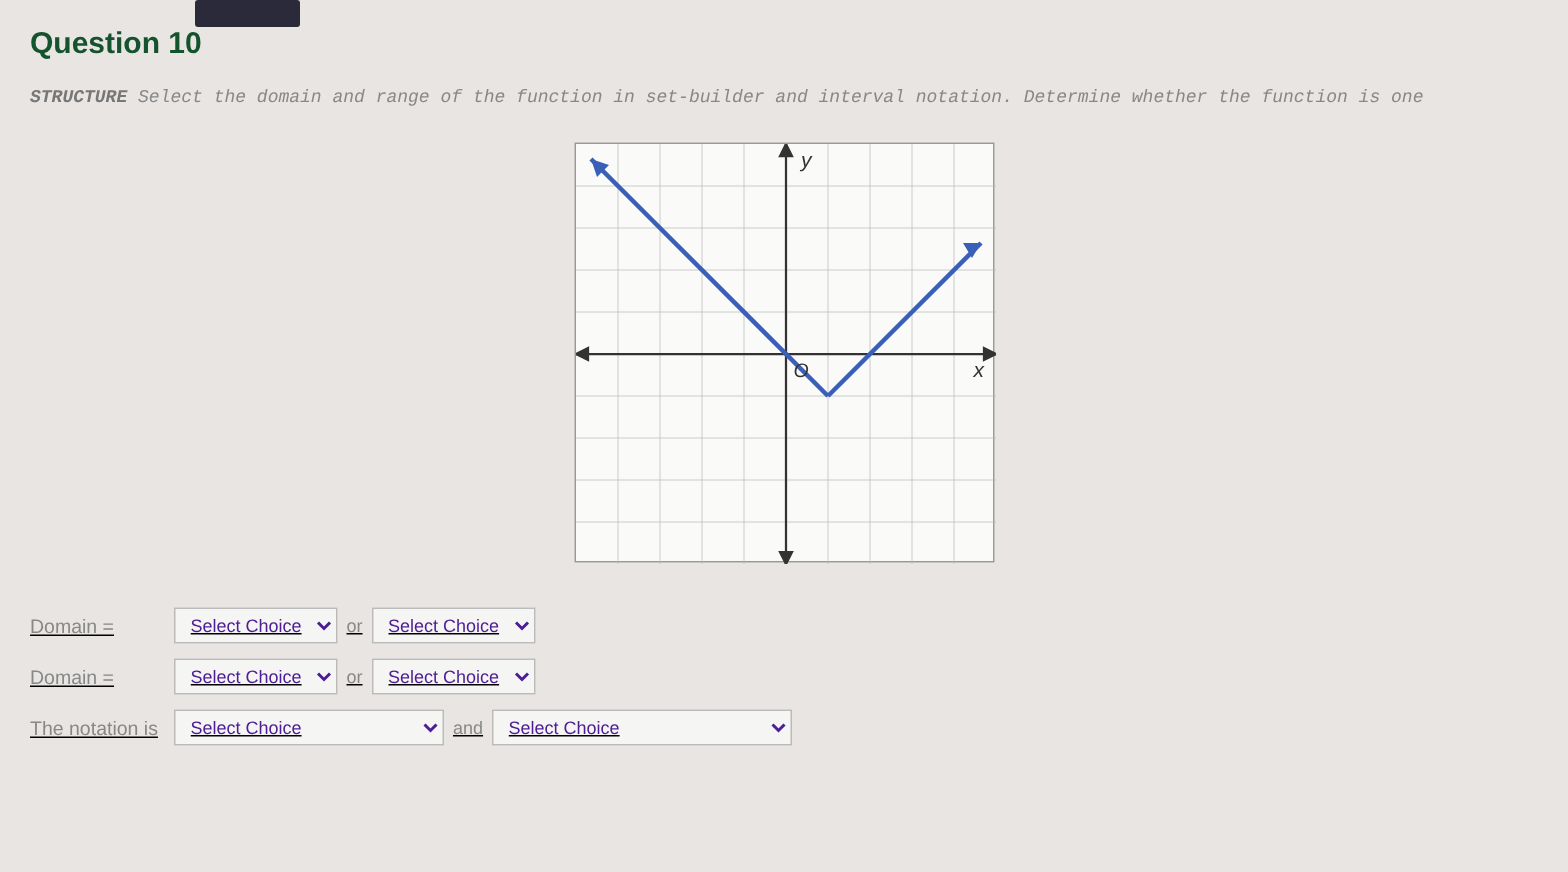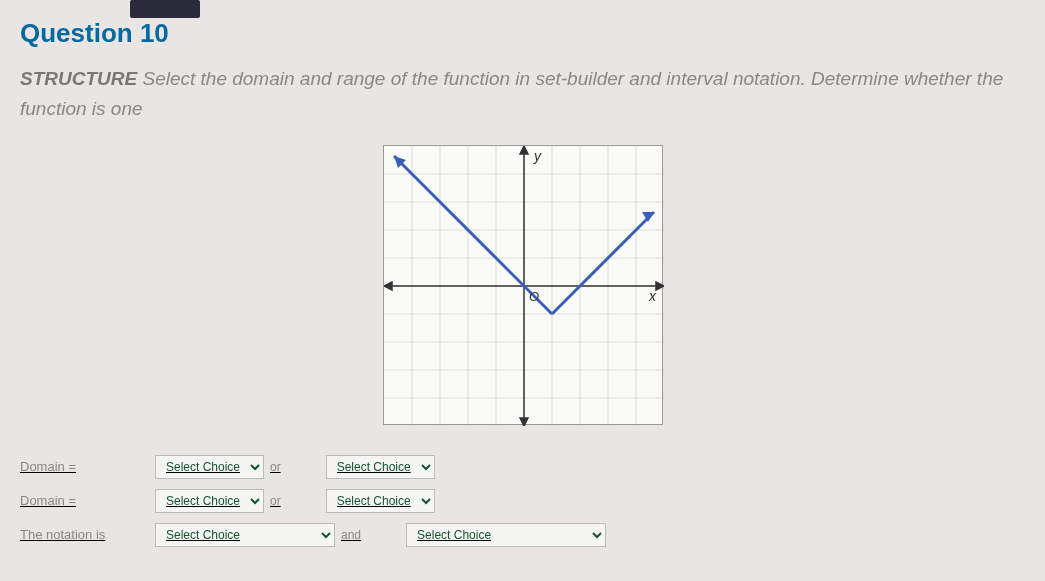--- a/index.html
+++ b/index.html
@@ -9,32 +9,33 @@
       width: 1045px;
       height: 581px;
       overflow: hidden;
       position: relative;
     }
     .page {
       padding: 10px 20px;
       filter: blur(0.3px);
     }
     .question-title {
-      font-size: 26px;
+      font-size: 20px;
       font-weight: bold;
-      color: #0369a1;
+      color: #14532d;
       margin-bottom: 15px;
       margin-top: 8px;
     }
     .instruction {
       color: #888;
-      font-size: 19px;
+      font-size: 12px;
       line-height: 1.6;
       margin-bottom: 20px;
       font-style: italic;
+      font-family: Liberation Mono, monospace;
     }
     .instruction .bold {
       font-weight: bold;
       color: #777;
     }
     .graph-container {
       display: flex;
       justify-content: center;
       margin: 10px 0 30px 0;
     }
@@ -57,26 +58,25 @@
       color: #888;
       font-size: 13px;
     }
     .answer-label {
       min-width: 90px;
       color: #888;
     }
     select {
       background: #f5f5f3;
       border: 1px solid #bbb;
-      color: #14532d;
+      color: #4c1d95;
       font-size: 12px;
       padding: 3px 6px;
       font-family: Arial, sans-serif;
       cursor: pointer;
-      margin-left: 39px;
     }
     .or-text {
       color: #888;
       font-size: 12px;
       text-align: right;
     }
     .dark-btn {
       position: absolute;
       top: 0;
       left: 130px;

